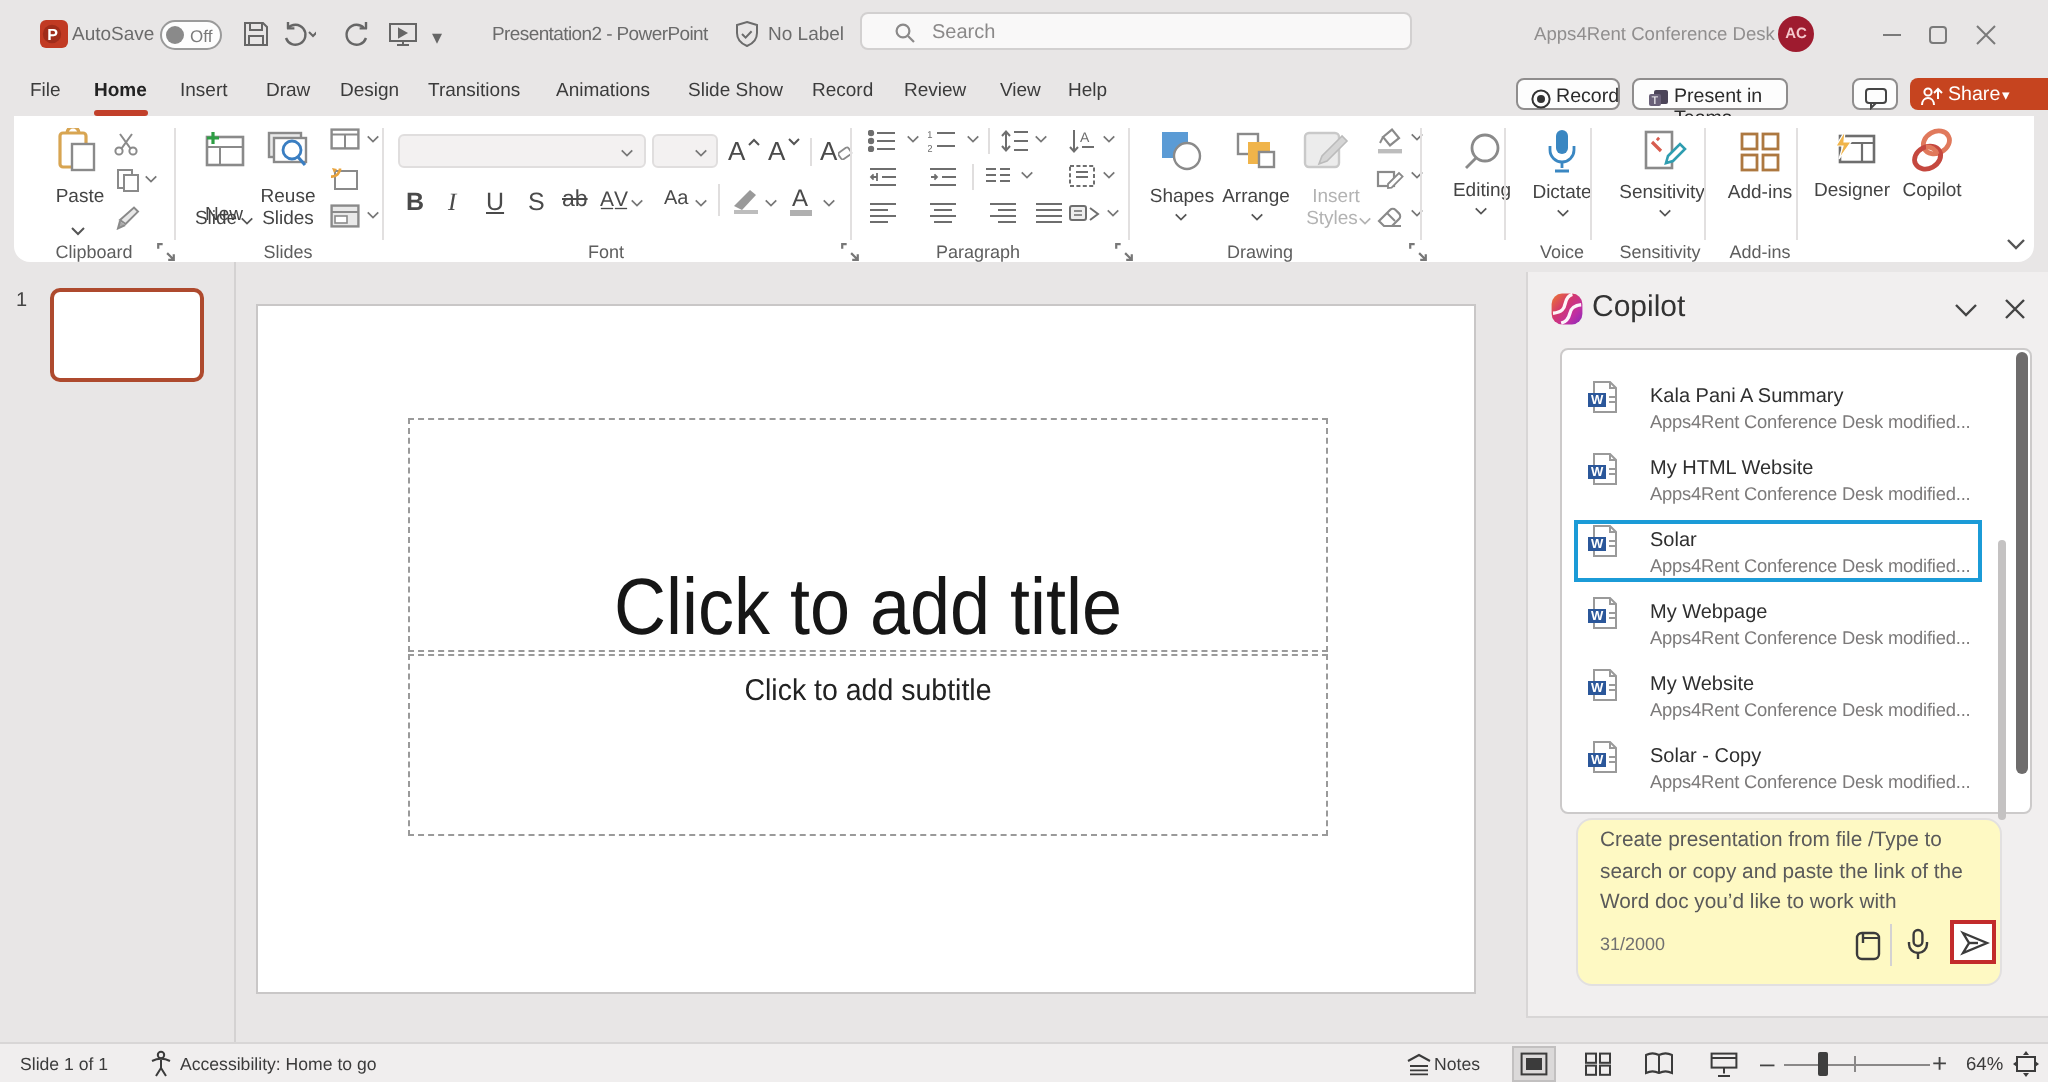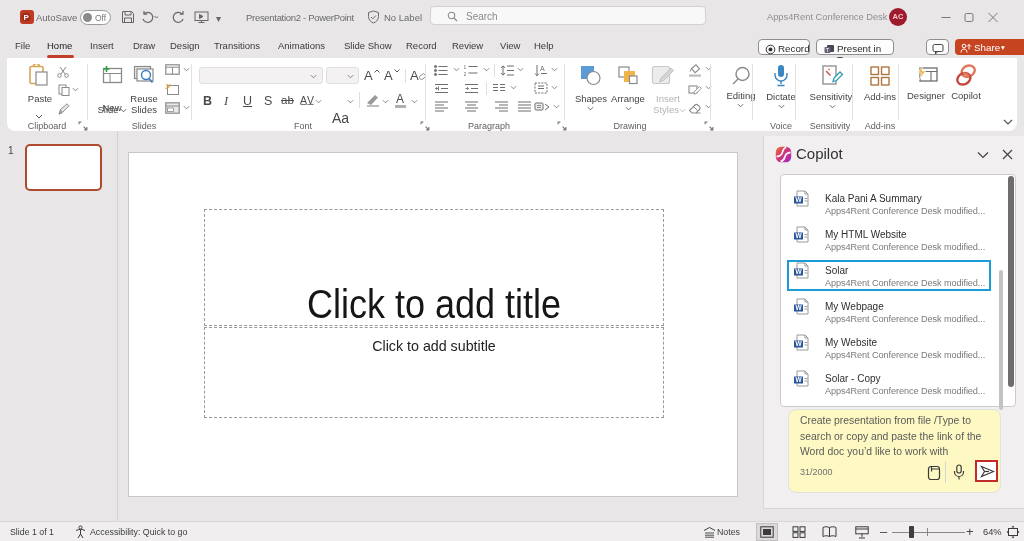--- a/index.html
+++ b/index.html
@@ -99,21 +99,21 @@
   <svg class="winbtn abs" style="left:962px" width="12" height="35" viewBox="0 0 12 35" fill="none" stroke="#7a7a7a">
       <rect x="2" y="13.5" width="8" height="8" rx="1.5" stroke-width="1"></rect>
     </svg>
   <svg class="winbtn abs" style="left:986px" width="12" height="35" viewBox="0 0 12 35" stroke="#7a7a7a">
       <path d="M1.5 13 l9 9 M10.5 13 l-9 9" stroke-width="1"></path>
     </svg>
 </div>
 
 <div id="tabrow">
   <span class="tab" style="left:15px">File</span>
-  <span class="tab" style="left:47px;font-weight:normal;color:#222">Home</span>
+  <span class="tab" style="left:47px;font-weight:bold;color:#222">Home</span>
   <div class="abs" style="left:47px;top:20px;width:27px;height:2.5px;background:#c2402a;border-radius:2px"></div>
   <span class="tab" style="left:90px">Insert</span>
   <span class="tab" style="left:133px">Draw</span>
   <span class="tab" style="left:170px">Design</span>
   <span class="tab" style="left:214px">Transitions</span>
   <span class="tab" style="left:278px">Animations</span>
   <span class="tab" style="left:344px">Slide Show</span>
   <span class="tab" style="left:406px">Record</span>
   <span class="tab" style="left:452px">Review</span>
   <span class="tab" style="left:500px">View</span>
@@ -250,21 +250,21 @@
     </svg>
   <div class="fbtn" style="left:196px;top:36px;font-weight:bold">B</div>
   <div class="fbtn" style="left:217px;top:36px;font-style:italic;font-family:'Liberation Serif',serif">I</div>
   <div class="fbtn" style="left:236px;top:36px;text-decoration:underline">U</div>
   <div class="fbtn" style="left:257px;top:36px;">S</div>
   <div class="fbtn" style="left:274px;top:36px;text-decoration:line-through;font-size:11.5px">ab</div>
   <div class="fbtn" style="left:293px;top:36px;font-size:10.5px">A̲V̲</div>
   <svg class="abs" style="left:308px;top:41px" width="7" height="5" viewBox="0 0 8 5" fill="none" stroke="#777">
       <path d="M1 1 l3 3 3-3"></path>
     </svg>
-  <div class="fbtn" style="left:325px;top:52px;font-size:14px">Aa</div>
+  <div class="fbtn" style="left:325px;top:36px;font-size:10px">Aa</div>
   <svg class="abs" style="left:340px;top:41px" width="7" height="5" viewBox="0 0 8 5" fill="none" stroke="#777">
       <path d="M1 1 l3 3 3-3"></path>
     </svg>
   <div class="abs" style="left:352px;top:34px;width:1px;height:16px;background:#e0dede"></div>
   <svg class="abs" style="left:359px;top:36px" width="14" height="13" viewBox="0 0 14 13">
       <path d="M1 9 L9 1 l3 2.5 L5 11z" fill="#9a9a9a"></path>
       <rect x="1" y="11" width="12" height="2.2" fill="#bdbdbd"></rect>
     </svg>
   <svg class="abs" style="left:375px;top:41px" width="7" height="5" viewBox="0 0 8 5" fill="none" stroke="#777">
       <path d="M1 1 l3 3 3-3"></path>
@@ -607,21 +607,21 @@
   </div>
   <div class="abs" style="left:763px;top:377px;width:261px;height:1px;background:#d8d6d6"></div>
 </div>
 
 <div id="statusbar">
   <span class="abs" style="left:10px;top:5px">Slide 1 of 1</span>
   <svg class="abs" style="left:74px;top:3px" width="13" height="14" viewBox="0 0 13 14" fill="none" stroke="#3b3b3b" stroke-width="1">
       <circle cx="6.5" cy="2.5" r="1.6"></circle>
       <path d="M2 5.5 c3-1.5 6-1.5 9 0 M6.5 5 v4 M6.5 9 l-2.5 4 M6.5 9 l2.5 4"></path>
     </svg>
-  <span class="abs" style="left:90px;top:5px">Accessibility: Quick to go</span>
+  <span class="abs" style="left:90px;top:5px">Accessibility: Home to go</span>
   <svg class="abs" style="left:703px;top:4px" width="13" height="12" viewBox="0 0 13 12" fill="none" stroke="#3b3b3b" stroke-width="1">
       <path d="M1 4.5 l5.5-3 5.5 3"></path>
       <path d="M2 7 h9 M2 9.2 h9 M2 11.2 h9" stroke-width="0.9"></path>
     </svg>
   <span class="abs" style="left:717px;top:5px">Notes</span>
   <div class="abs" style="left:756px;top:1px;width:22px;height:18px;background:#dbd9d9;border:1px solid #c2c0c0"></div>
   <svg class="abs" style="left:760px;top:4px" width="14" height="12" viewBox="0 0 14 12" fill="none" stroke="#3b3b3b" stroke-width="1">
       <rect x="0.8" y="0.8" width="12.4" height="10.4"></rect>
       <rect x="3" y="3" width="8" height="6" fill="#3b3b3b" stroke="none"></rect>
     </svg>

